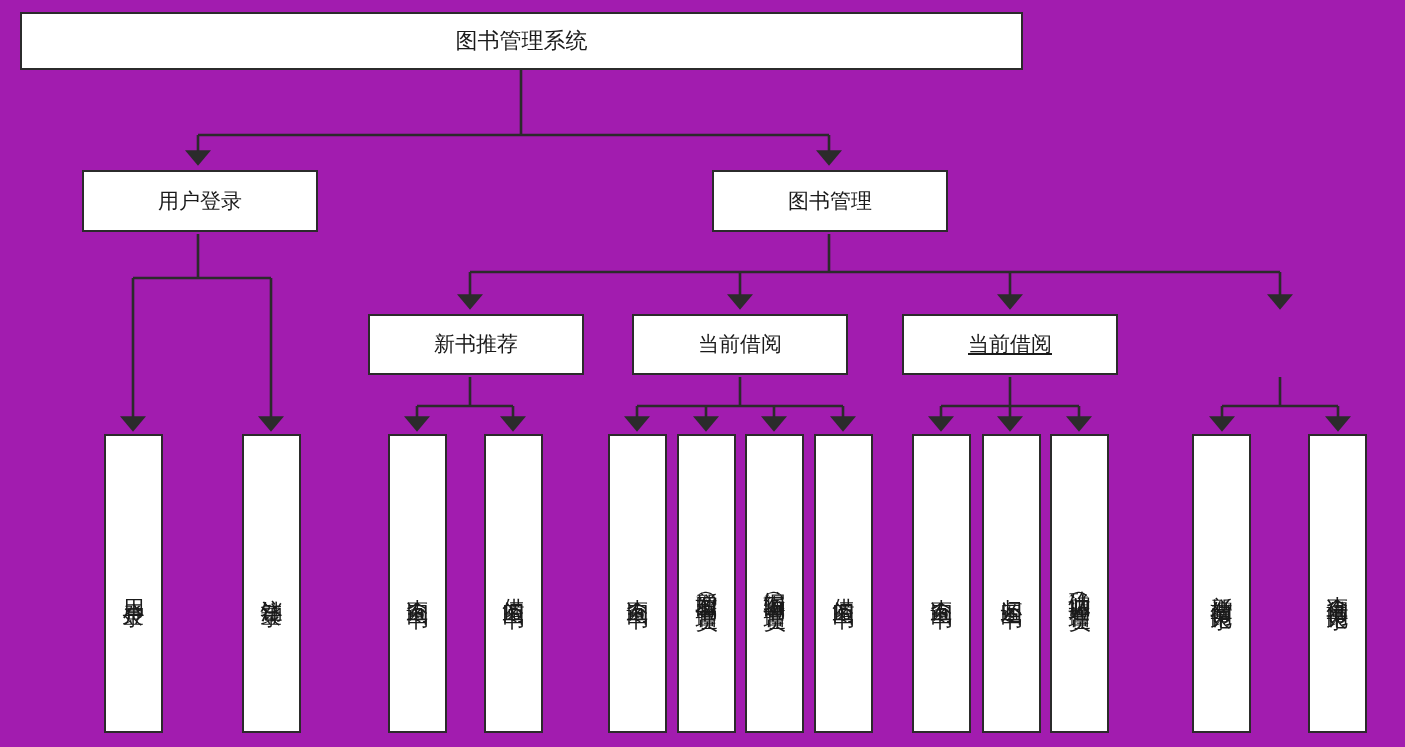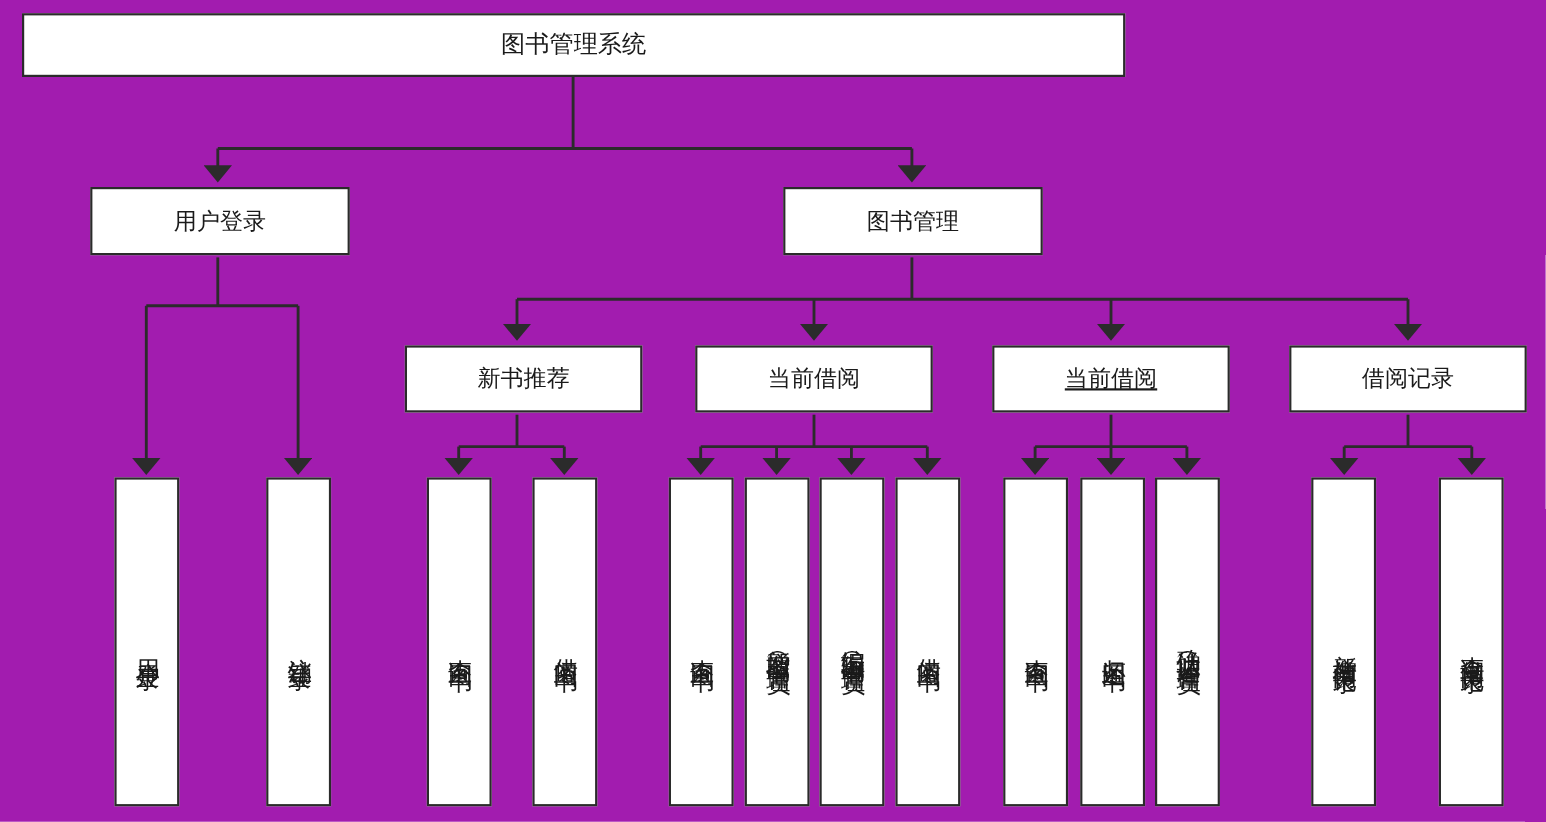--- a/index.html
+++ b/index.html
@@ -117,23 +117,20 @@
 
   <div class="node h" style="left:368px;top:314px;width:216px;height:61px;">
     <span class="lbl">新书推荐</span>
   </div>
   <div class="node h" style="left:632px;top:314px;width:216px;height:61px;">
     <span class="lbl">当前借阅</span>
   </div>
   <div class="node h" style="left:902px;top:314px;width:216px;height:61px;text-decoration:underline;">
     <span class="lbl">当前借阅</span>
   </div>
-  <div class="node h" style="left:1172px;top:314px;width:216px;height:61px;">
-    <span class="lbl">借阅记录</span>
-  </div>
 
   <div class="node leaf" style="left:104px;top:434px;width:59px;height:299px;">
     <span class="lbl">用户登录</span>
   </div>
   <div class="node leaf" style="left:242px;top:434px;width:59px;height:299px;">
     <span class="lbl">注销登录</span>
   </div>
 
   <div class="node leaf" style="left:388px;top:434px;width:59px;height:299px;">
     <span class="lbl">查询图书</span>

